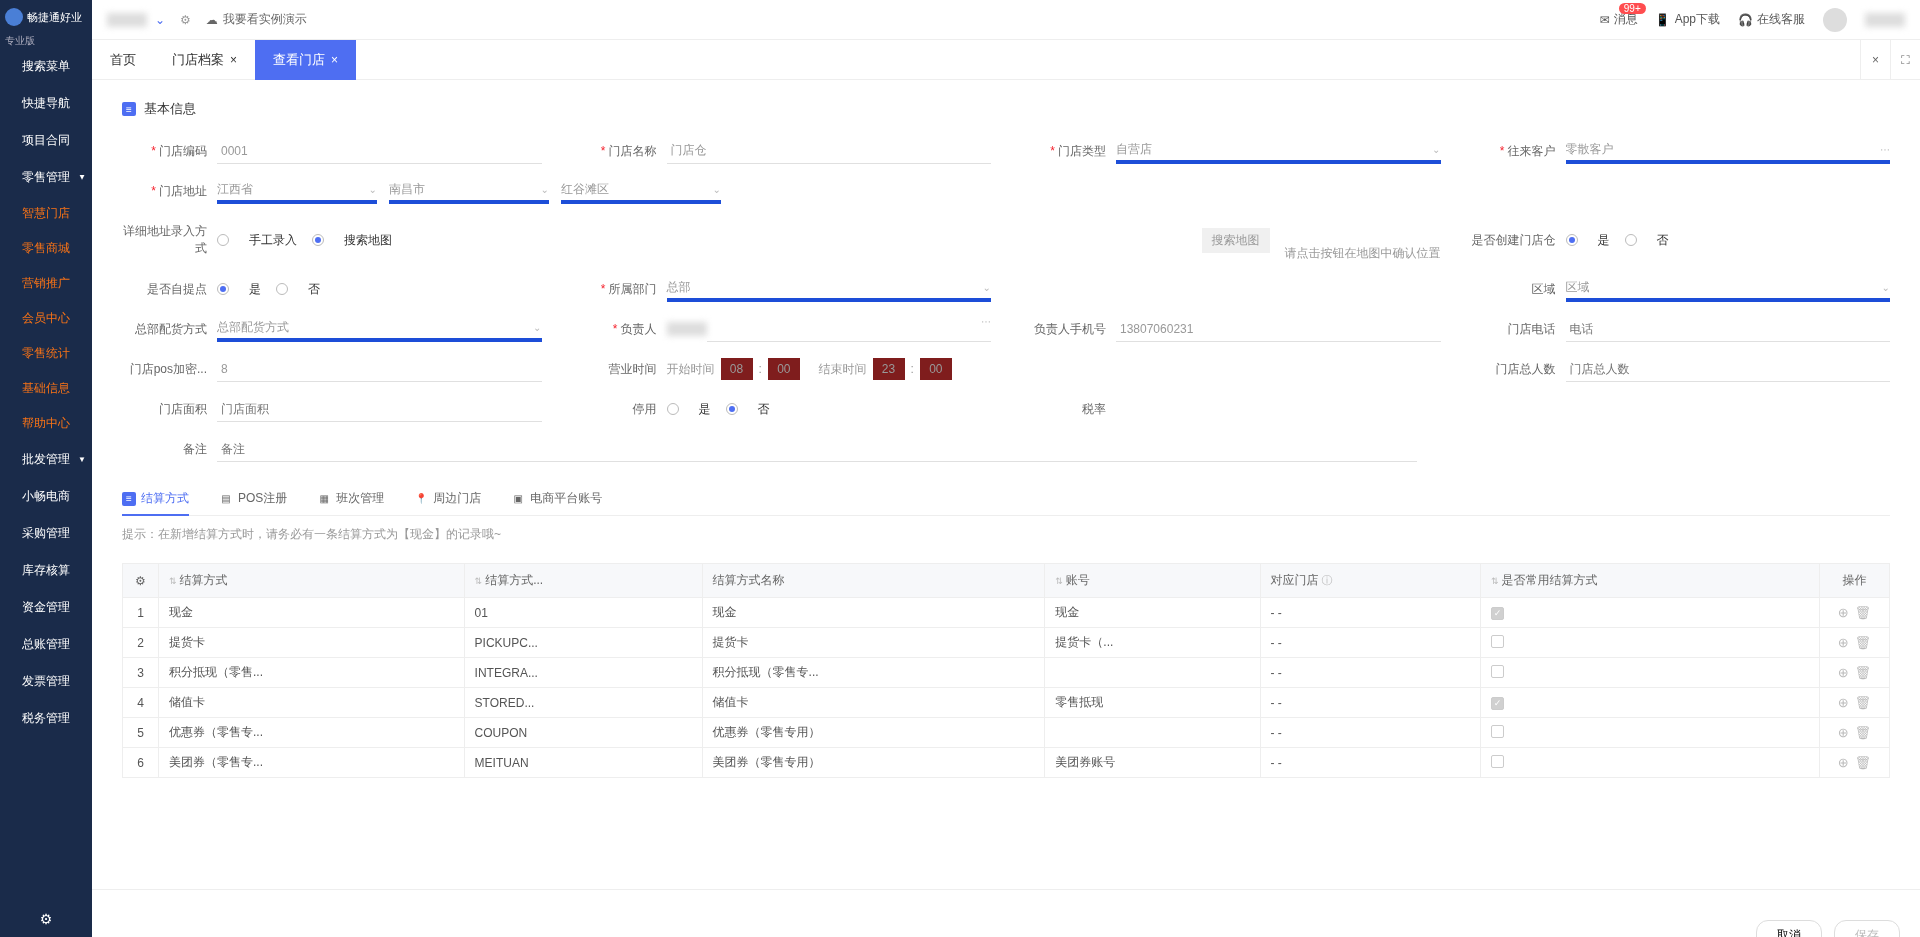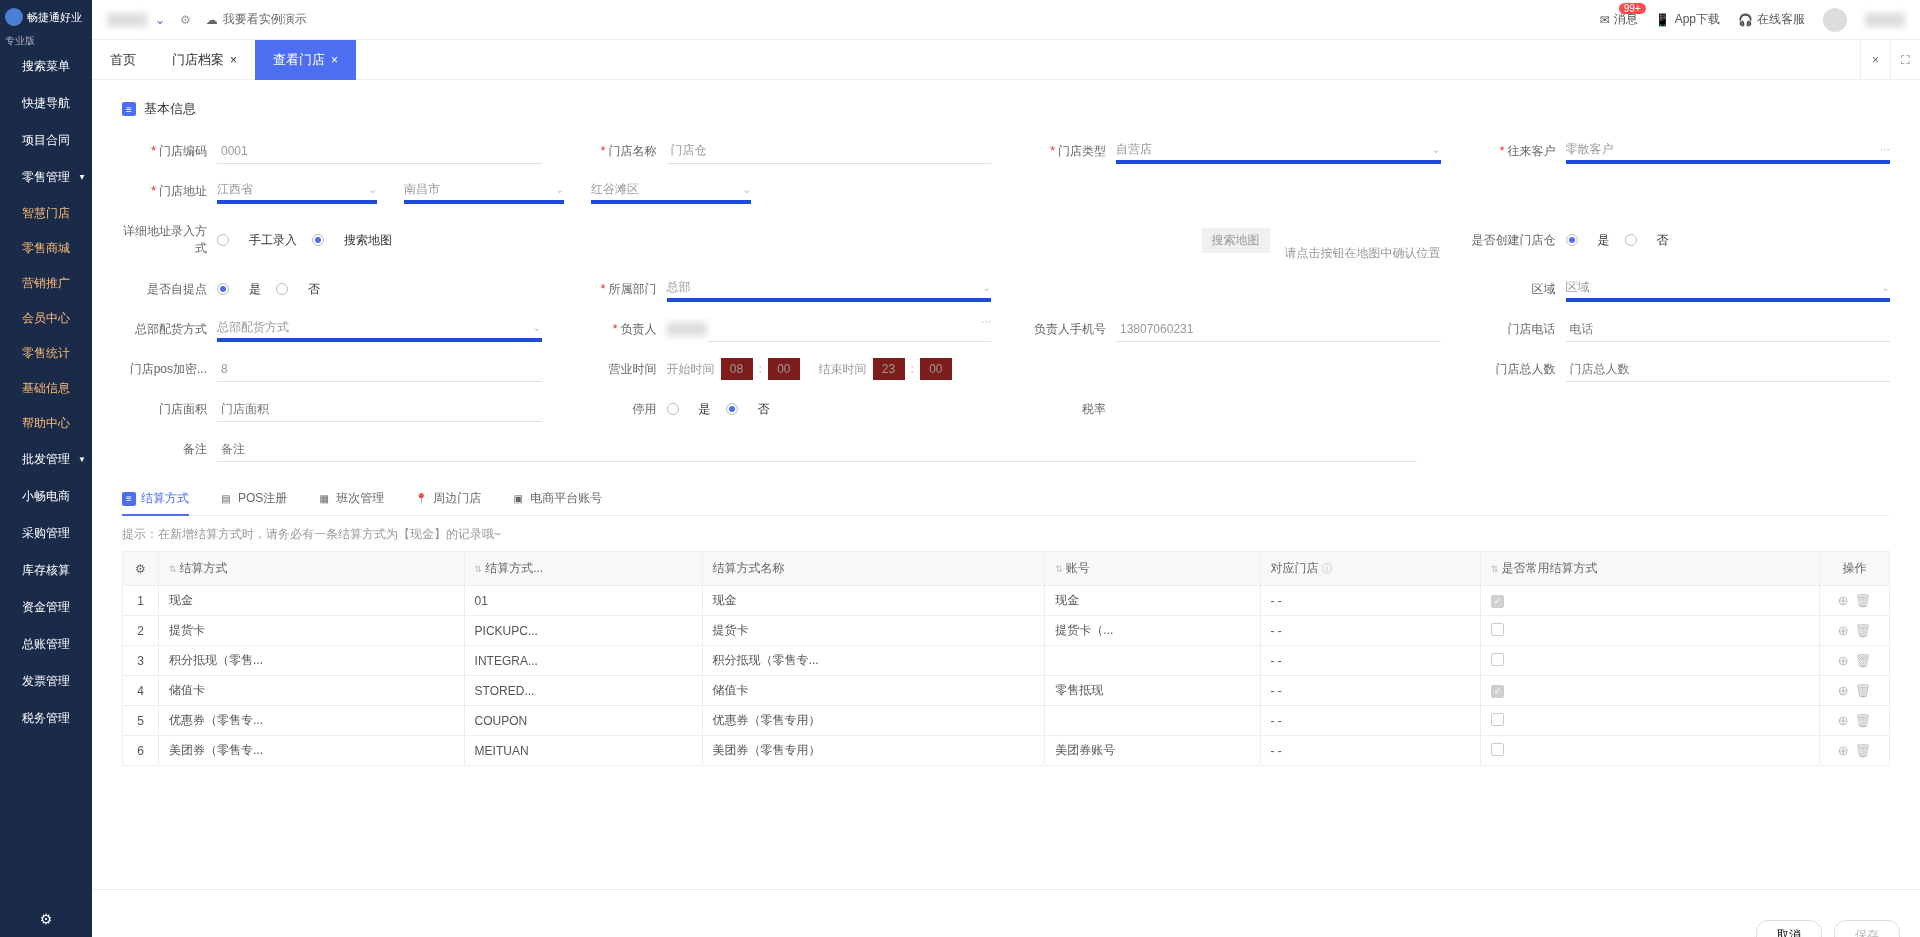--- a/index.html
+++ b/index.html
@@ -6,21 +6,21 @@
 body { font-family: "Microsoft YaHei", Arial, sans-serif; font-size: 12px; color: #333; background: #f5f5f5; overflow: hidden; }
 .app { display: flex; height: 100vh; }
 .sidebar { width: 92px; background: #1a2b4a; color: #fff; display: flex; flex-direction: column; }
 .logo { padding: 8px 5px; font-size: 11px; display: flex; align-items: center; gap: 4px; }
 .logo-icon { width: 18px; height: 18px; background: #4a7fd6; border-radius: 50%; position: relative; }
 .logo-edition { font-size: 10px; padding-left: 5px; color: #aab; }
 .sidebar-menu { flex: 1; overflow-y: auto; }
 .menu-item { padding: 10px 0; text-align: center; font-size: 12px; cursor: pointer; position: relative; }
 .menu-item.open .arrow { transform: rotate(180deg); }
 .arrow { position: absolute; right: 6px; top: 14px; font-size: 8px; }
-.sub-item { padding: 9px 0 9px 0; text-align: center; font-size: 12px; color: #fdba74; cursor: pointer; }
+.sub-item { padding: 9px 0 9px 0; text-align: center; font-size: 12px; color: #f97316; cursor: pointer; }
 .sidebar-footer { padding: 10px; text-align: center; }
 .gear-icon { font-size: 14px; cursor: pointer; }
 
 .main { flex: 1; display: flex; flex-direction: column; background: #fff; }
 .topbar { height: 40px; display: flex; align-items: center; padding: 0 15px; border-bottom: 1px solid #eee; background: #fff; }
 .topbar-left { display: flex; align-items: center; gap: 15px; flex: 1; }
 .org-select { display: flex; align-items: center; gap: 8px; color: #999; cursor: pointer; }
 .blurred { filter: blur(3px); background: #ddd; width: 40px; height: 14px; display: inline-block; }
 .demo-link { display: flex; align-items: center; gap: 5px; color: #666; cursor: pointer; }
 .topbar-right { display: flex; align-items: center; gap: 18px; }
@@ -46,35 +46,35 @@
 .form-input { flex: 1; height: 26px; border: none; border-bottom: 1px solid #e0e0e0; padding: 0 4px; font-size: 12px; color: #999; background: transparent; }
 .form-input.ro { color: #999; }
 .form-select { flex: 1; display: flex; align-items: center; justify-content: space-between; height: 26px; border-bottom: 4px solid #1d4ed8; color: #999; cursor: pointer; }
 .chev { color: #bbb; font-size: 10px; }
 .radio-group { display: flex; gap: 15px; align-items: center; }
 .radio { display: flex; align-items: center; gap: 20px; cursor: pointer; }
 .radio-dot { width: 12px; height: 12px; border: 1px solid #bbb; border-radius: 50%; display: inline-flex; align-items: center; justify-content: center; }
 .radio-dot.on::after { content: ''; width: 6px; height: 6px; background: #4e6ef2; border-radius: 50%; }
 .span-2 { grid-column: span 2; }
 .span-full { grid-column: 1 / -1; }
-.addr-row { display: flex; gap: 27px; align-items: center; }
+.addr-row { display: flex; gap: 12px; align-items: center; }
 .addr-row .form-select { max-width: 160px; }
 .map-btn { padding: 4px 10px; background: #f0f0f0; color: #999; border: none; cursor: not-allowed; font-size: 12px; }
 .map-tip { color: #999; font-size: 12px; margin-top: 27px; }
 .time-row { display: flex; align-items: center; gap: 6px; color: #999; }
 .time-box { width: 32px; height: 22px; background: #7f1d1d; text-align: center; line-height: 22px; color: #999; font-size: 12px; }
 
 .sub-tab-bar { display: flex; gap: 30px; border-bottom: 1px solid #eee; margin-top: 20px; margin-bottom: 10px; }
 .sub-tab { padding: 8px 0; display: flex; align-items: center; gap: 5px; cursor: pointer; color: #666; position: relative; }
 .sub-tab.active { color: #4e6ef2; }
 .sub-tab.active::after { content: ''; position: absolute; bottom: -1px; left: 0; right: 0; height: 2px; background: #4e6ef2; }
 .sub-tab-icon { width: 14px; height: 14px; display: inline-flex; align-items: center; justify-content: center; font-size: 10px; }
 .sub-tab.active .sub-tab-icon { background: #4e6ef2; color: #fff; border-radius: 2px; }
 
-.tip { color: #999; font-size: 12px; margin-bottom: 8px; }
+.tip { color: #999; font-size: 12px; margin-bottom: 20px; }
 table { width: 100%; border-collapse: collapse; font-size: 12px; }
 th { background: #f7f8fa; padding: 8px 10px; text-align: left; font-weight: normal; color: #666; border: 1px solid #eee; }
 td { padding: 6px 10px; border: 1px solid #eee; color: #555; text-align: left; }
 td.center, th.center { text-align: center; }
 .sort-icon { color: #bbb; font-size: 9px; margin-right: 3px; cursor: pointer; }
 .checkbox { width: 13px; height: 13px; border: 1px solid #ccc; border-radius: 2px; display: inline-flex; align-items: center; justify-content: center; }
 .checkbox.on { background: #d0d0d0; color: #fff; font-size: 9px; }
 .op-icon { color: #bbb; cursor: pointer; padding: 0 3px; font-size: 13px; }
 .gear-th { width: 36px; text-align: center; }
 .help-icon { color: #bbb; font-size: 11px; margin-left: 3px; }

